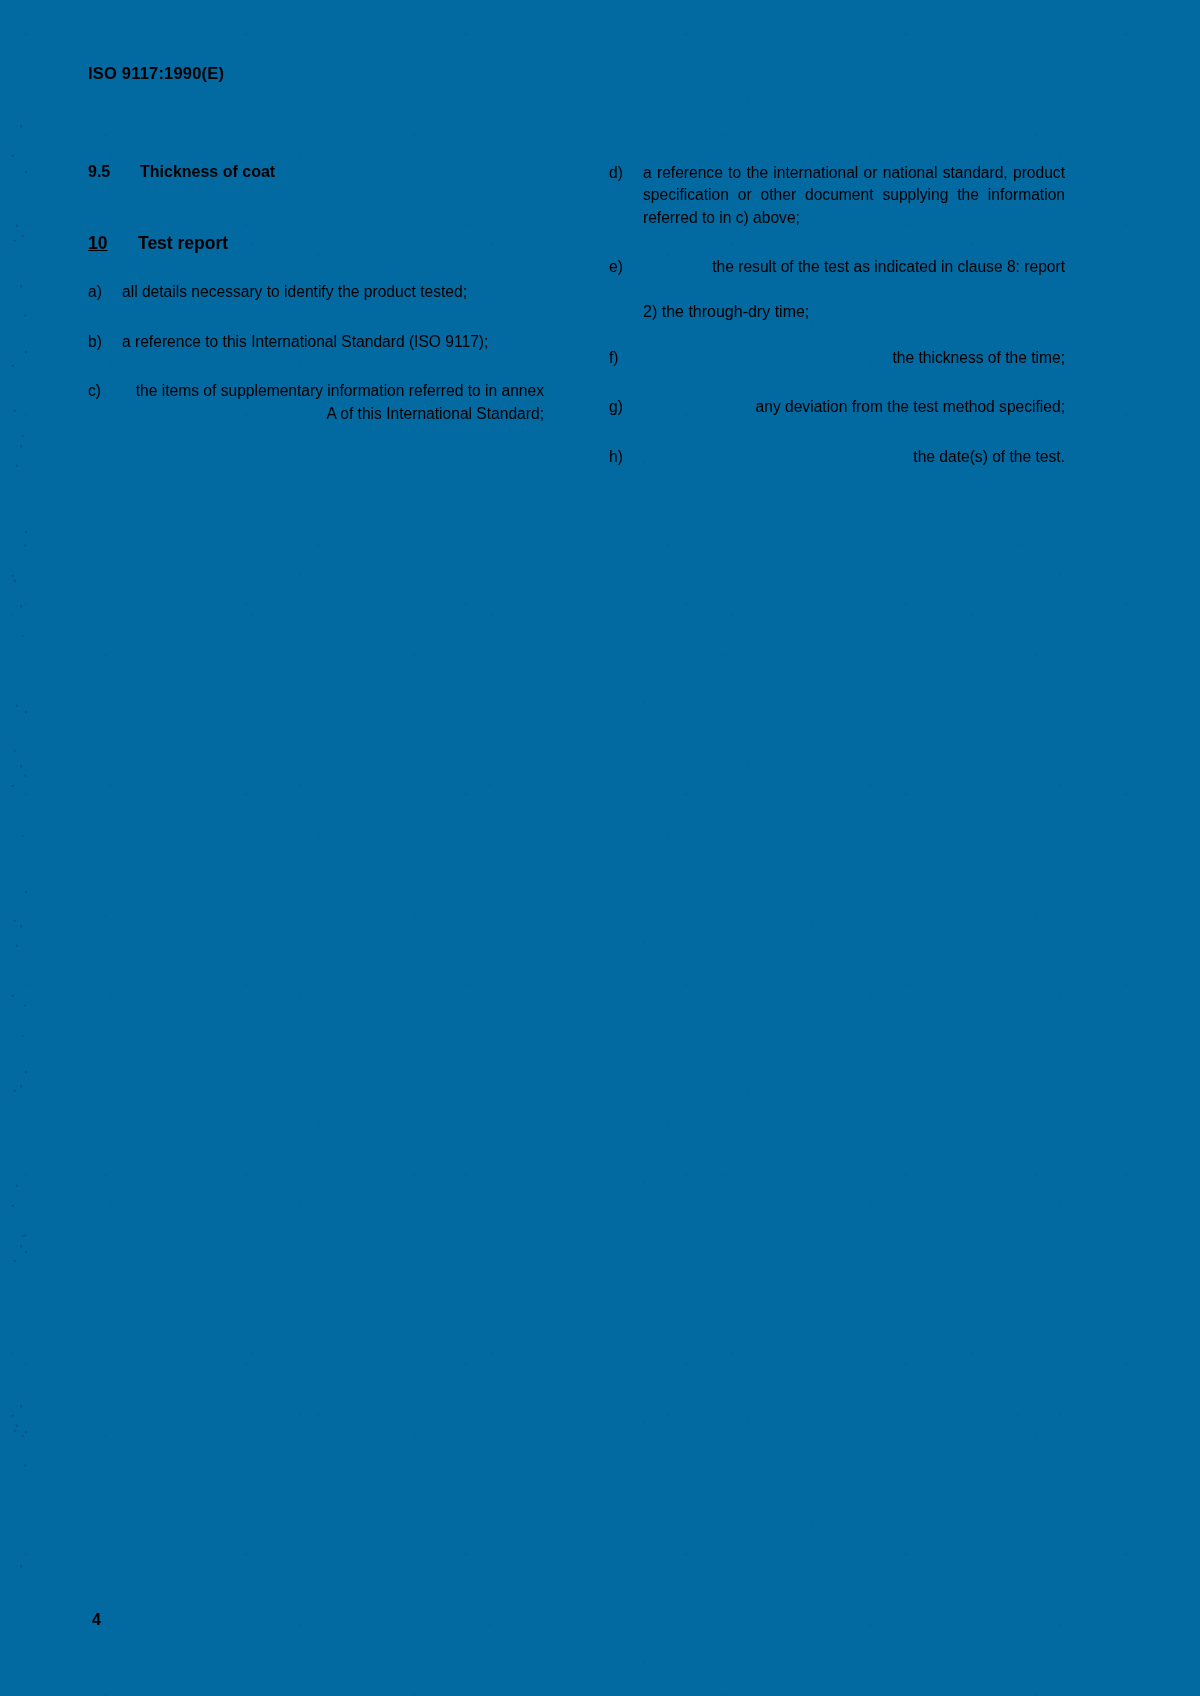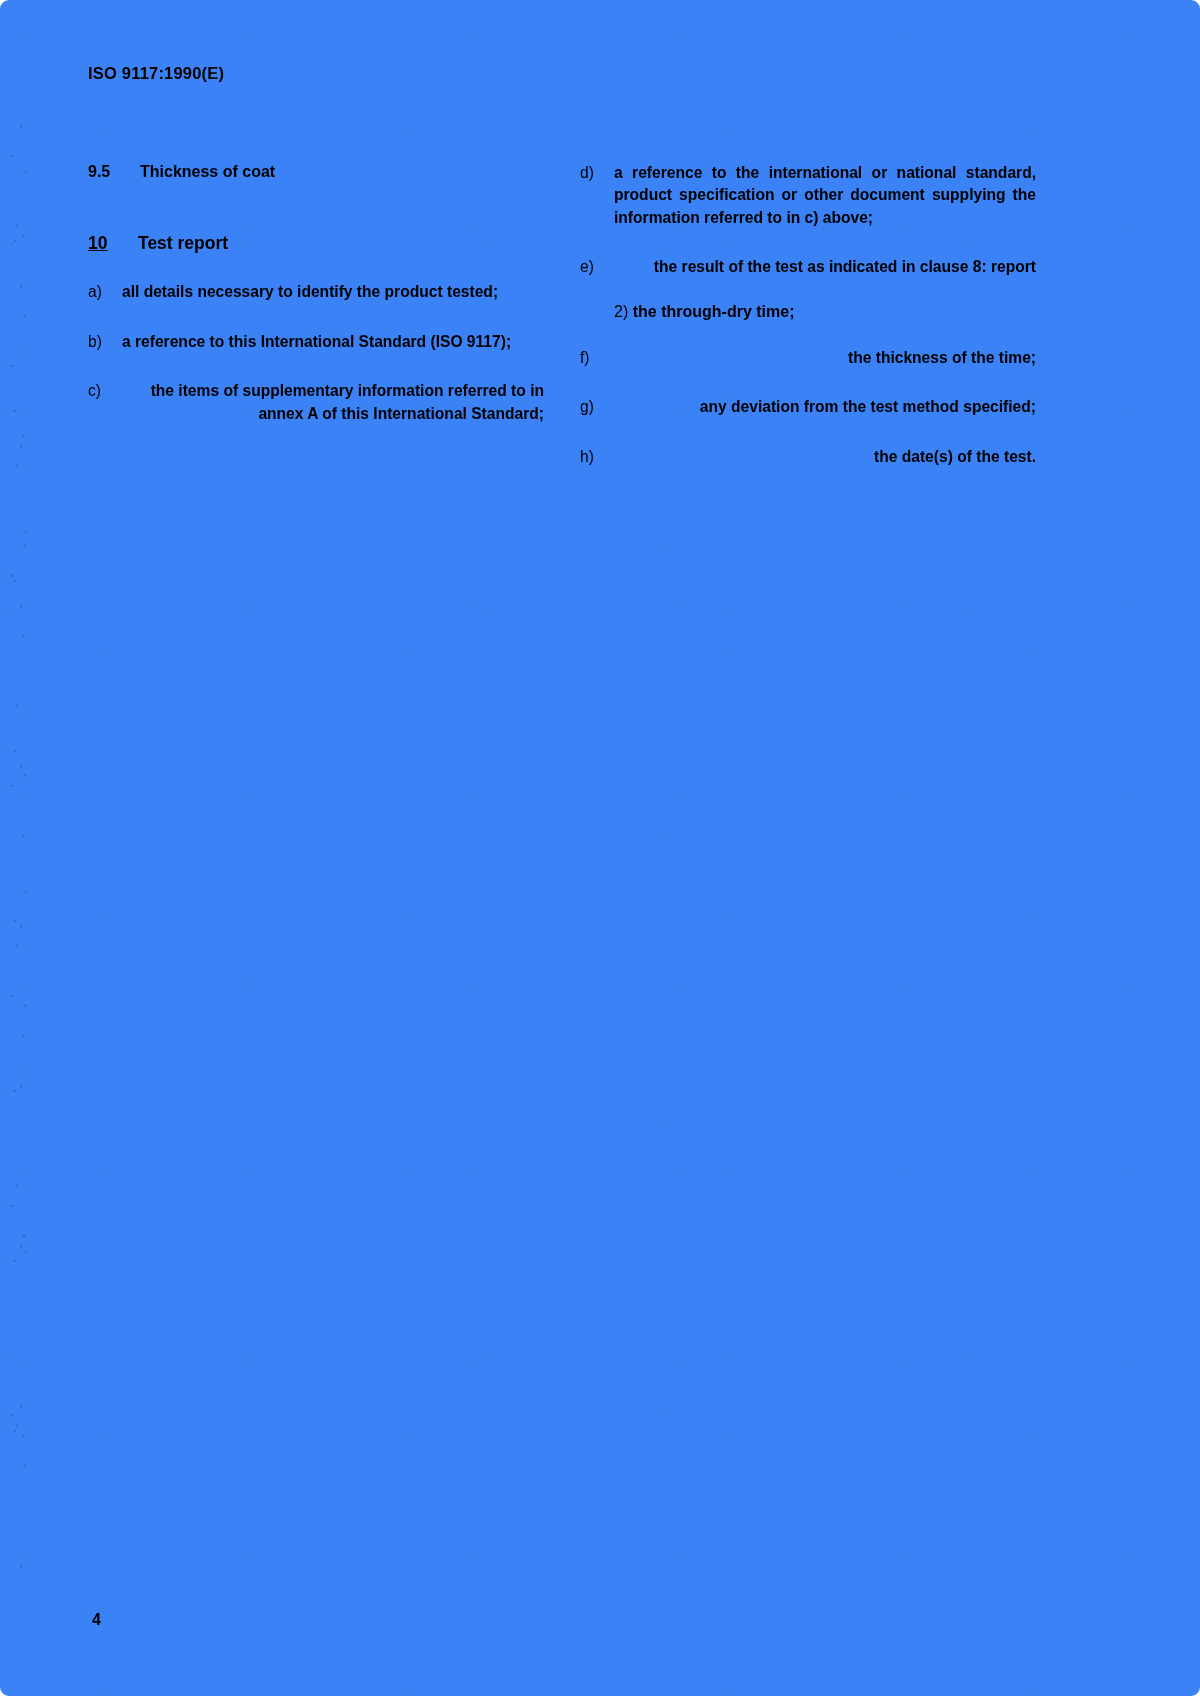--- a/index.html
+++ b/index.html
@@ -12,22 +12,21 @@
     height: 1696px;
     position: relative;
     font-family: "Liberation Sans", sans-serif;
     color: #000000;
     -webkit-font-smoothing: antialiased;
   }
 
   .page {
     position: absolute;
     inset: 0;
-    background: #3b82f6;
-    border-radius: 9px;
+    background: #0369a1;
   }
 
   
   .speckle {
     position: absolute;
     inset: 0;
     pointer-events: none;
     opacity: .5;
     background-image:
       radial-gradient(circle at 12% 18%, rgba(0,0,0,.10) 0 1px, transparent 1.3px),
@@ -69,21 +68,21 @@
     font-weight: bold;
     letter-spacing: .2px;
   }
 
   .columns {
     position: absolute;
     left: 88px;
     top: 162px;
     width: 1024px;
     display: flex;
-    gap: 20px;
+    gap: 49px;
   }
   .col {
     width: 456px;
   }
   .col.right { margin-left: 16px; }
 
   h2.section {
     margin: 0 0 22px 0;
     font-size: 16px;
     font-weight: bold;
@@ -122,21 +121,20 @@
   li .marker {
     flex: 0 0 auto;
     width: 34px;
     text-align: left;
   }
   li .marker.narrow { width: 30px; }
   li .text {
     flex: 1 1 auto;
     text-align: justify;
     text-justify: inter-word;
-    font-weight: bold;
   }
   li .text.nojust { text-align: right; }
 
   ul.sublist {
     list-style: none;
     margin: 24px 0 0 0;
     padding: 0 0 0 34px;
   }
   ul.sublist li { margin-top: 38px; }
   ul.sublist li:first-child { margin-top: 0; }

